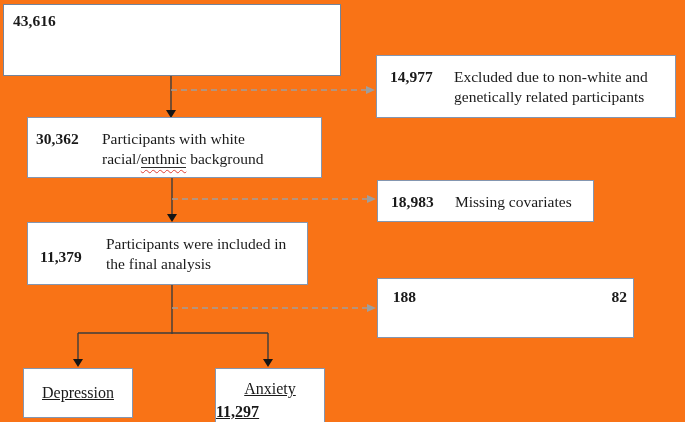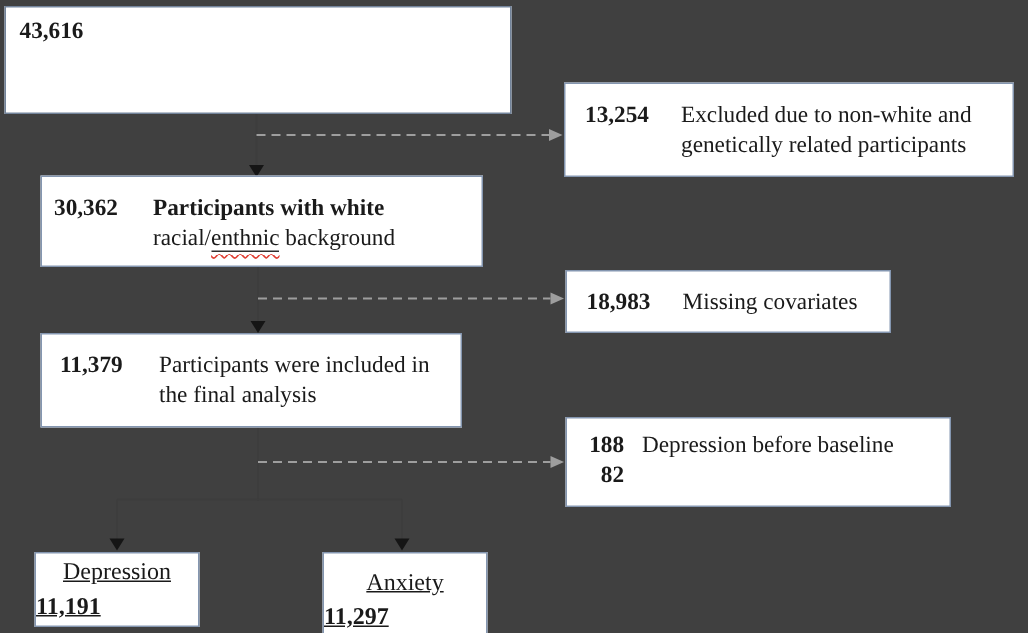--- a/index.html
+++ b/index.html
@@ -1,20 +1,20 @@
 <!DOCTYPE html>
 <html style="--box-border: #8496b0; --primary-border: #73849b; --text: #1a1a1a; --solid: #3d3d3d; --dashed: #9e9e9e; --squiggle: #e03c31;"><head>
 <meta charset="utf-8">
 <style>
   html, body { margin: 0; padding: 0; background: #ffffff; }
   #canvas {
     position: relative;
     width: 685px;
     height: 422px;
-    background: #404040;
+    background: #f97316;
     font-family: "Liberation Serif", "DejaVu Serif", serif;
     color: var(--text, #1a1a1a);
     overflow: hidden;
   }
   .box {
     position: absolute;
     background: #ffffff;
     border: 1.4px solid var(--box-border, #8496b0);
     box-sizing: border-box;
     font-size: 15.5px;
@@ -75,53 +75,51 @@
 
     <line class="solid-line" x1="268" y1="333" x2="268" y2="360"></line>
     <polygon class="solid-arrow" points="263,359 273,359 268,367"></polygon>
   </svg>
 
   <div class="box primary stat" style="left:3px; top:4px; width:338px; height:72px; padding:6px 8px 6px 9px; column-gap:14px;">
     <span class="num" style="width:52px;">43,616</span>
   </div>
 
   <div class="box stat" style="left:376px; top:55px; width:300px; height:63px; padding:11px 6px 6px 13px; column-gap:12px;">
-    <span class="num" style="width:52px;">13,254</span>
+    <span class="num" style="width:52px;">14,977</span>
     <span class="txt" style="width:216px;">Excluded due to non-white and genetically related participants</span>
   </div>
 
   <div class="box stat" style="left:27px; top:117px; width:295px; height:61px; padding:11px 6px 6px 8px; column-gap:14px;">
     <span class="num" style="width:52px;">30,362</span>
     <span class="txt" style="width:200px;">
-      <span style="display:block;font-weight:bold;">Participants with white</span>
+      <span style="display:block;">Participants with white</span>
       <span style="display:block;"><span>racial/</span><span class="misspelled">enthnic</span><span> background</span></span>
     </span>
   </div>
 
   <div class="box stat" style="left:377px; top:180px; width:217px; height:42px; padding:9px 20px 6px 13px; column-gap:12px; align-items:center;">
     <span class="num" style="width:52px;">18,983</span>
     <span class="txt">Missing covariates</span>
   </div>
 
   <div class="box stat" style="left:27px; top:222px; width:281px; height:63px; padding:11px 6px 6px 12px; column-gap:14px;">
-    <span class="num" style="width:52px;">11,379</span>
+    <span class="num" style="width:52px;margin-top:13px;">11,379</span>
     <span class="txt" style="width:185px;">Participants were included in the final analysis</span>
   </div>
 
   <div class="box" style="left:377px; top:278px; width:257px; height:60px; padding:8px 6px 6px 4px;">
     <div class="rowgrid">
       <span class="num">188</span>
-      <span class="txt">Depression before baseline</span>
       <span class="num">82</span>
     </div>
   </div>
 
   <div class="box outcome" style="left:23px; top:368px; width:110px; height:50px;">
     <span>Depression</span>
-    <span class="num">11,191</span>
   </div>
 
   <div class="box outcome" style="left:215px; top:368px; width:110px; height:64px;">
     <span>Anxiety</span>
     <span class="num">11,297</span>
   </div>
 
 </div>
 
 </body></html>

